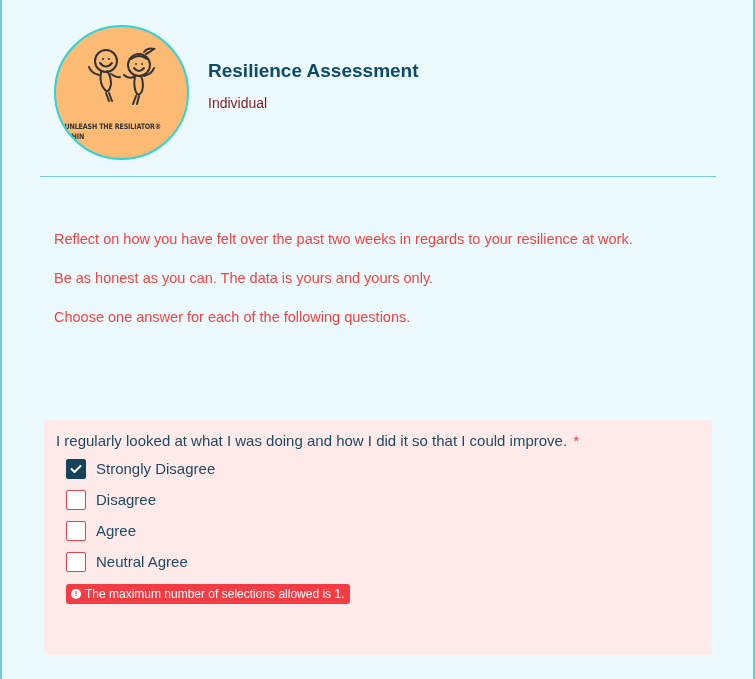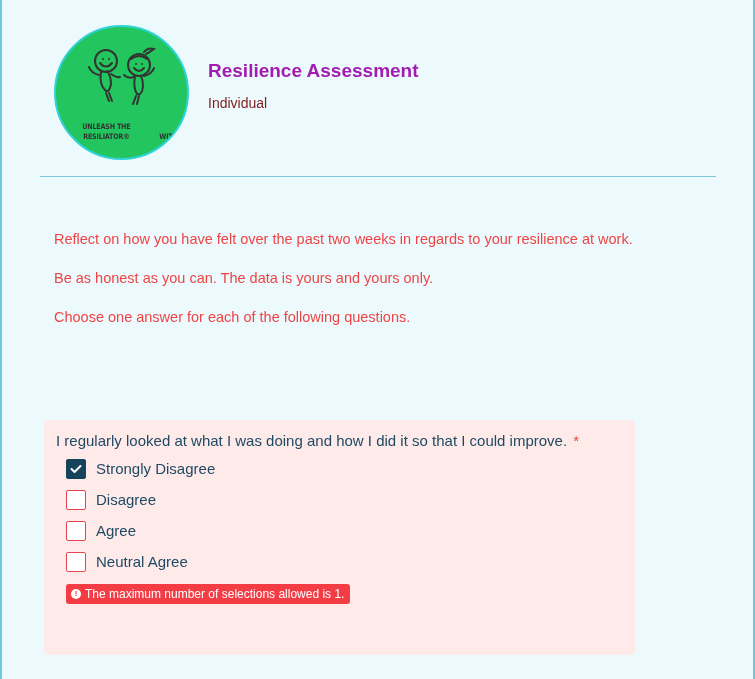--- a/index.html
+++ b/index.html
@@ -17,45 +17,45 @@
     .frame-right {
       position: absolute; right: 0; top: 0; bottom: 0; width: 2px;
       background: #6ecbdc;
     }
     .header {
       position: absolute; left: 54px; top: 24px; height: 136px;
       display: flex; align-items: center;
     }
     .logo {
       width: 135px; height: 135px; border-radius: 50%;
-      border: 2px solid #2fd3d8; background: #22c55e;
-      display: flex; flex-direction: row; align-items: flex-end; justify-content: flex-end;
+      border: 2px solid #2fd3d8; background: #fdba74;
+      display: flex; flex-direction: column; align-items: flex-start; justify-content: flex-end;
       padding-bottom: 16px; position: relative; overflow: hidden;
     }
     .logo svg { position: absolute; top: 14px; left: 28px; }
     .logo-text {
       font-family: "DejaVu Sans", sans-serif; font-weight: bold;
       font-size: 7.5px; line-height: 10px; color: #333; text-align: center;
       letter-spacing: -0.2px; transform: scaleX(0.85);
     }
     .titles { margin-left: 19px; margin-top: -14px; }
-    .title { font-size: 19px; font-weight: bold; color: #a21caf; }
+    .title { font-size: 19px; font-weight: bold; color: #0c4a6e; }
     .subtitle { font-size: 14px; color: #7f1d1d; margin-top: 13px; font-weight: 500; }
     .divider {
       position: absolute; left: 40px; top: 176px; width: 676px; height: 1px;
       background: #7bc9da;
     }
     .instructions {
       position: absolute; left: 54px; top: 231px; width: 680px;
     }
     .instructions p {
       font-size: 14.5px; line-height: 17px; margin-bottom: 22px; color: #ef4444;
     }
     .question-card {
-      position: absolute; left: 44px; top: 420px; width: 591px; height: 235px;
+      position: absolute; left: 44px; top: 420px; width: 668px; height: 235px;
       background: #ffeaea; border-radius: 4px;
       padding: 12px 12px;
     }
     .q-label { font-size: 15px; color: #1f4a63; font-weight: 500; }
     .q-label .req { color: #f0414b; margin-left: 6px; }
     .options { margin-top: 4px; }
     .option {
       display: flex; align-items: center; height: 31px;
     }
     .cb {

